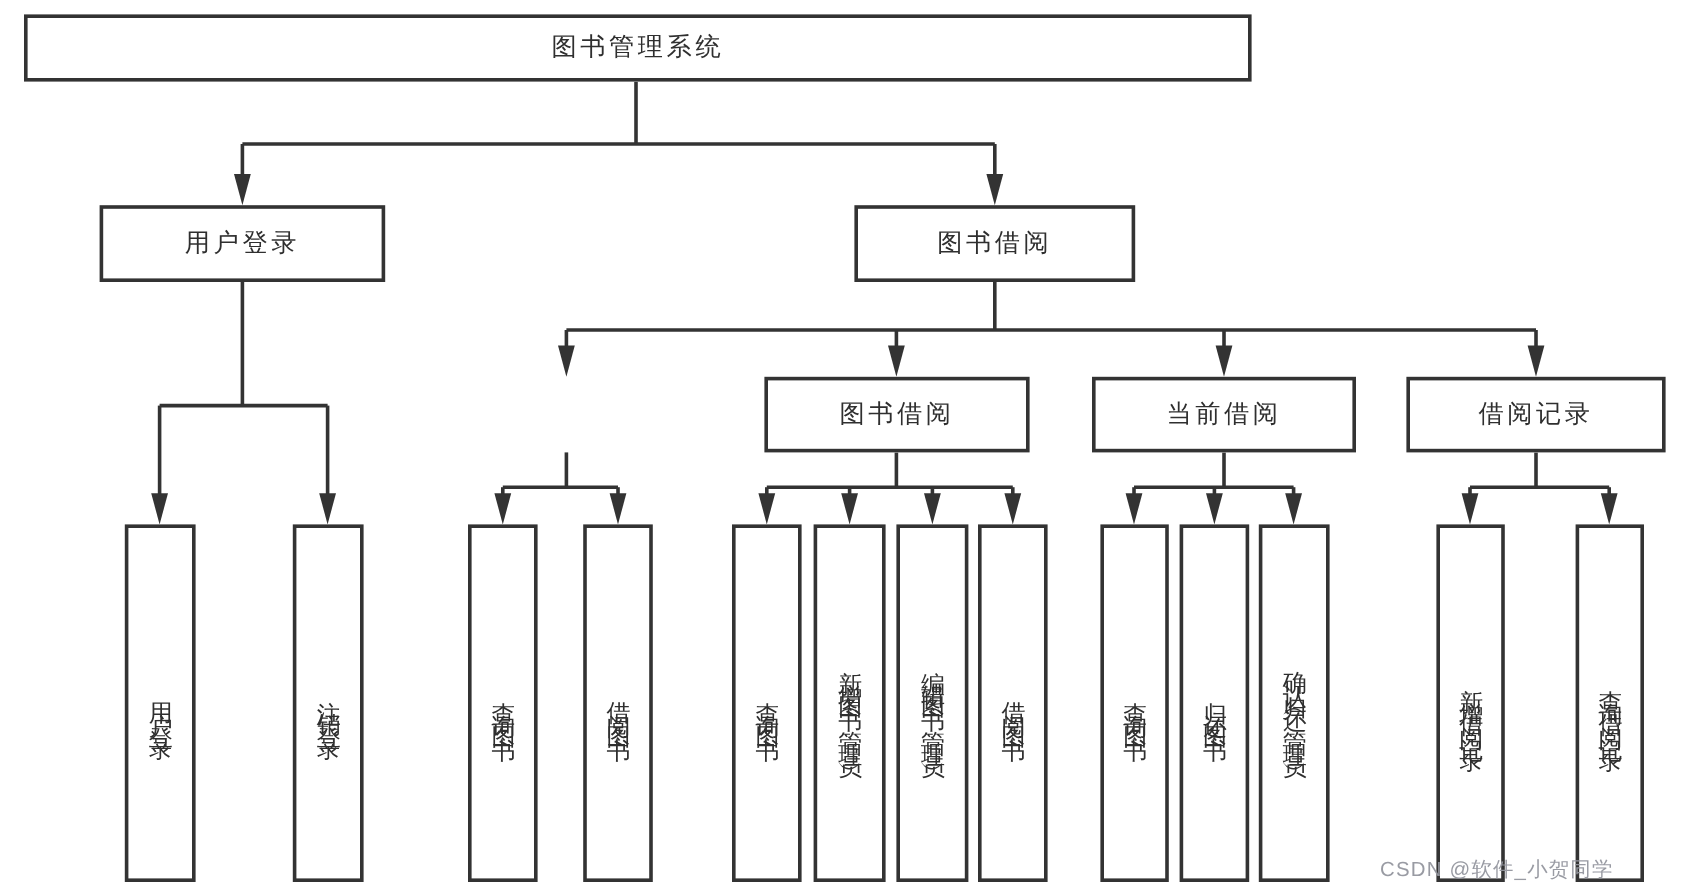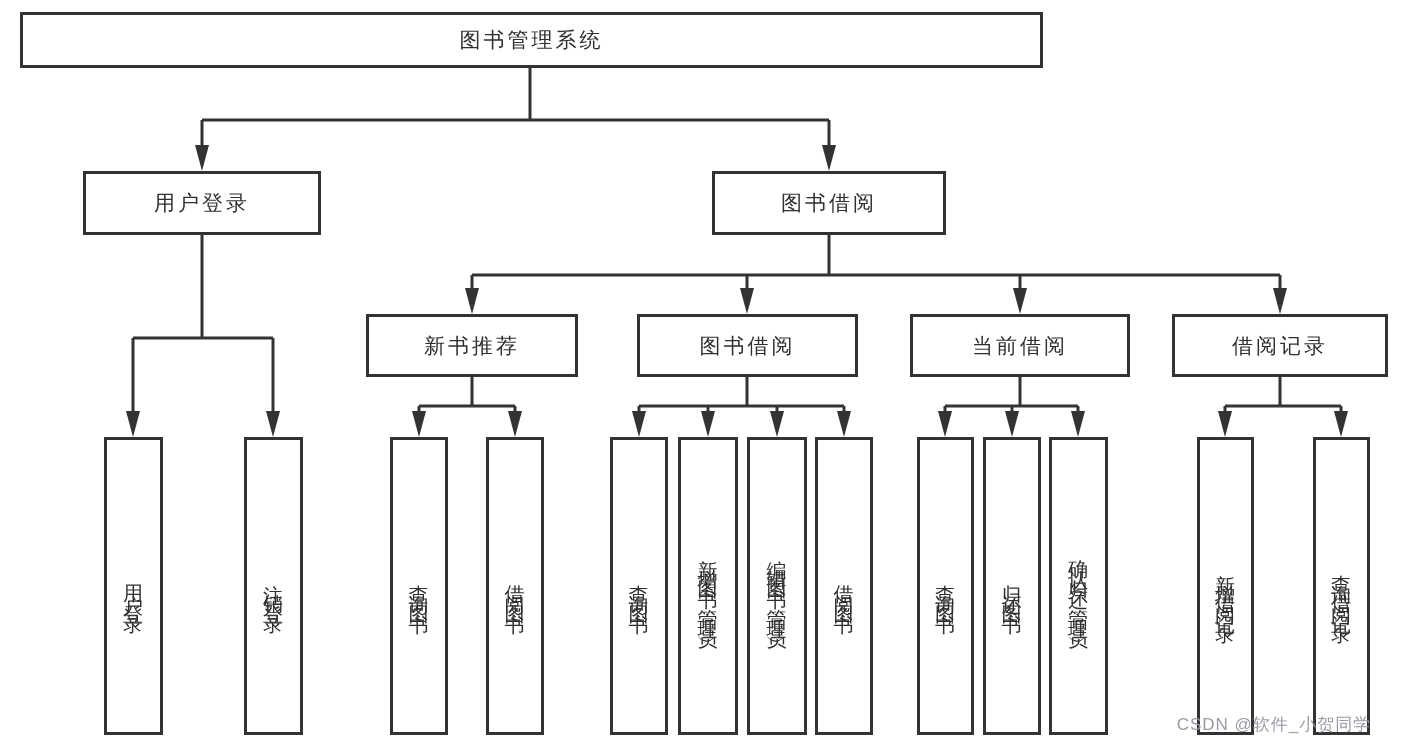--- a/index.html
+++ b/index.html
@@ -35,21 +35,21 @@
     font-size: 20px;
     letter-spacing: 10px;
     line-height: 1;
     padding-top: 6px;
   }
   .watermark {
     position: absolute;
     left: 1150px;
     top: 713px;
     width: 248px;
-    text-align: center;
+    text-align: left;
     font-size: 17px;
     letter-spacing: 1px;
     color: rgba(148, 150, 158, 0.95);
     white-space: nowrap;
   }
 </style>
 </head>
 <body>
 
 <div class="stage">
@@ -127,27 +127,24 @@
     <span>图书管理系统</span>
   </div>
 
   <div class="node h" style="left:83px; top:171px; width:238px; height:64px;">
     <span>用户登录</span>
   </div>
   <div class="node h" style="left:712px; top:171px; width:234px; height:64px;">
     <span>图书借阅</span>
   </div>
 
-  <div class="node h" style="left:366px; top:314px; width:212px; height:63px;">
-    <span>新书推荐</span>
-  </div>
   <div class="node h" style="left:637px; top:314px; width:221px; height:63px;text-align:center;">
     <span>图书借阅</span>
   </div>
-  <div class="node h" style="left:910px; top:314px; width:220px; height:63px;">
+  <div class="node h" style="left:910px; top:314px; width:220px; height:63px;font-family:Liberation Serif, serif;">
     <span>当前借阅</span>
   </div>
   <div class="node h" style="left:1172px; top:314px; width:216px; height:63px;">
     <span>借阅记录</span>
   </div>
 
   <div class="node v" style="left:104px; top:437px; width:59px; height:298px;">
     <span>用户登录</span>
   </div>
   <div class="node v" style="left:244px; top:437px; width:59px; height:298px;">

